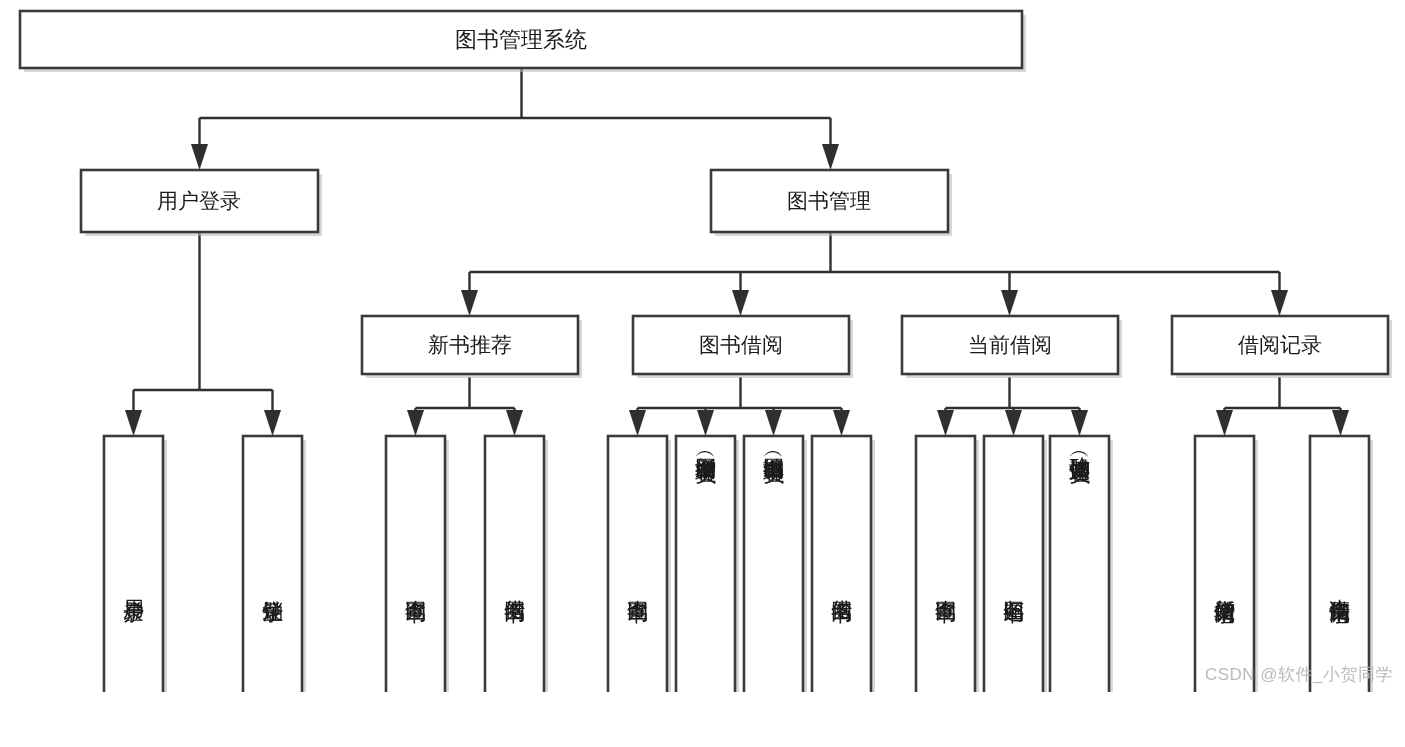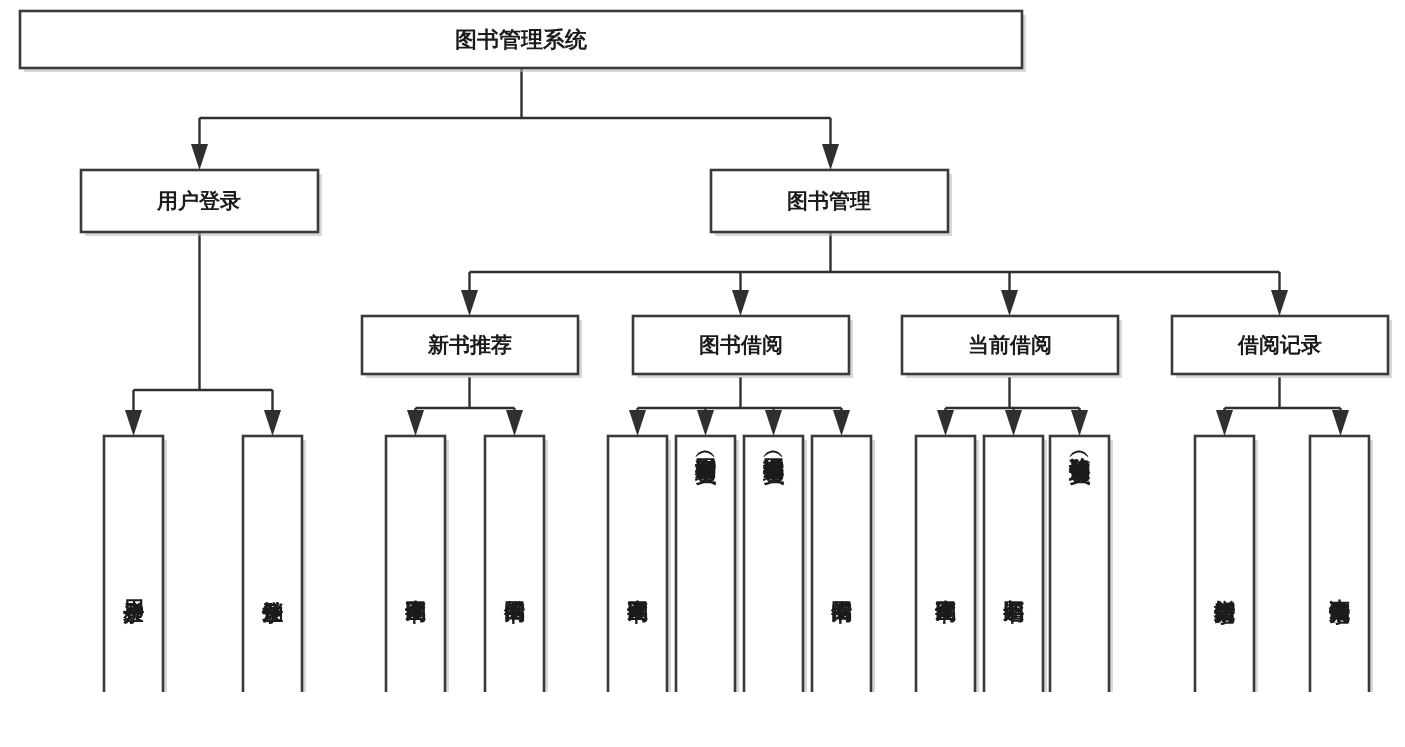--- a/index.html
+++ b/index.html
@@ -9,21 +9,20 @@
   }
   body {
     font-family: "Liberation Sans", "DejaVu Sans", sans-serif;
   }
   #canvas {
     position: relative;
     width: 1405px;
     height: 692px;
     background: #ffffff;
     overflow: hidden;
-    font-weight: bold;
   }
   svg.diagram {
     position: absolute;
     left: 0;
     top: 0;
     width: 1405px;
     height: 747px;
   }
   .node-box {
     fill: #ffffff;
@@ -293,14 +292,15 @@
     <span class="vlabel">确认归还（管理员）</span>
   </div>
 
   <div class="vlabel-wrap" style="left:1195px; top:436px; width:59px; height:298px;">
     <span class="vlabel">新增借阅记录</span>
   </div>
   <div class="vlabel-wrap" style="left:1310px; top:436px; width:59px; height:298px;">
     <span class="vlabel">查询借阅记录</span>
   </div>
 
+  <div class="watermark">CSDN @软件_小贺同学</div>
 
 </div>
 
 </body></html>

